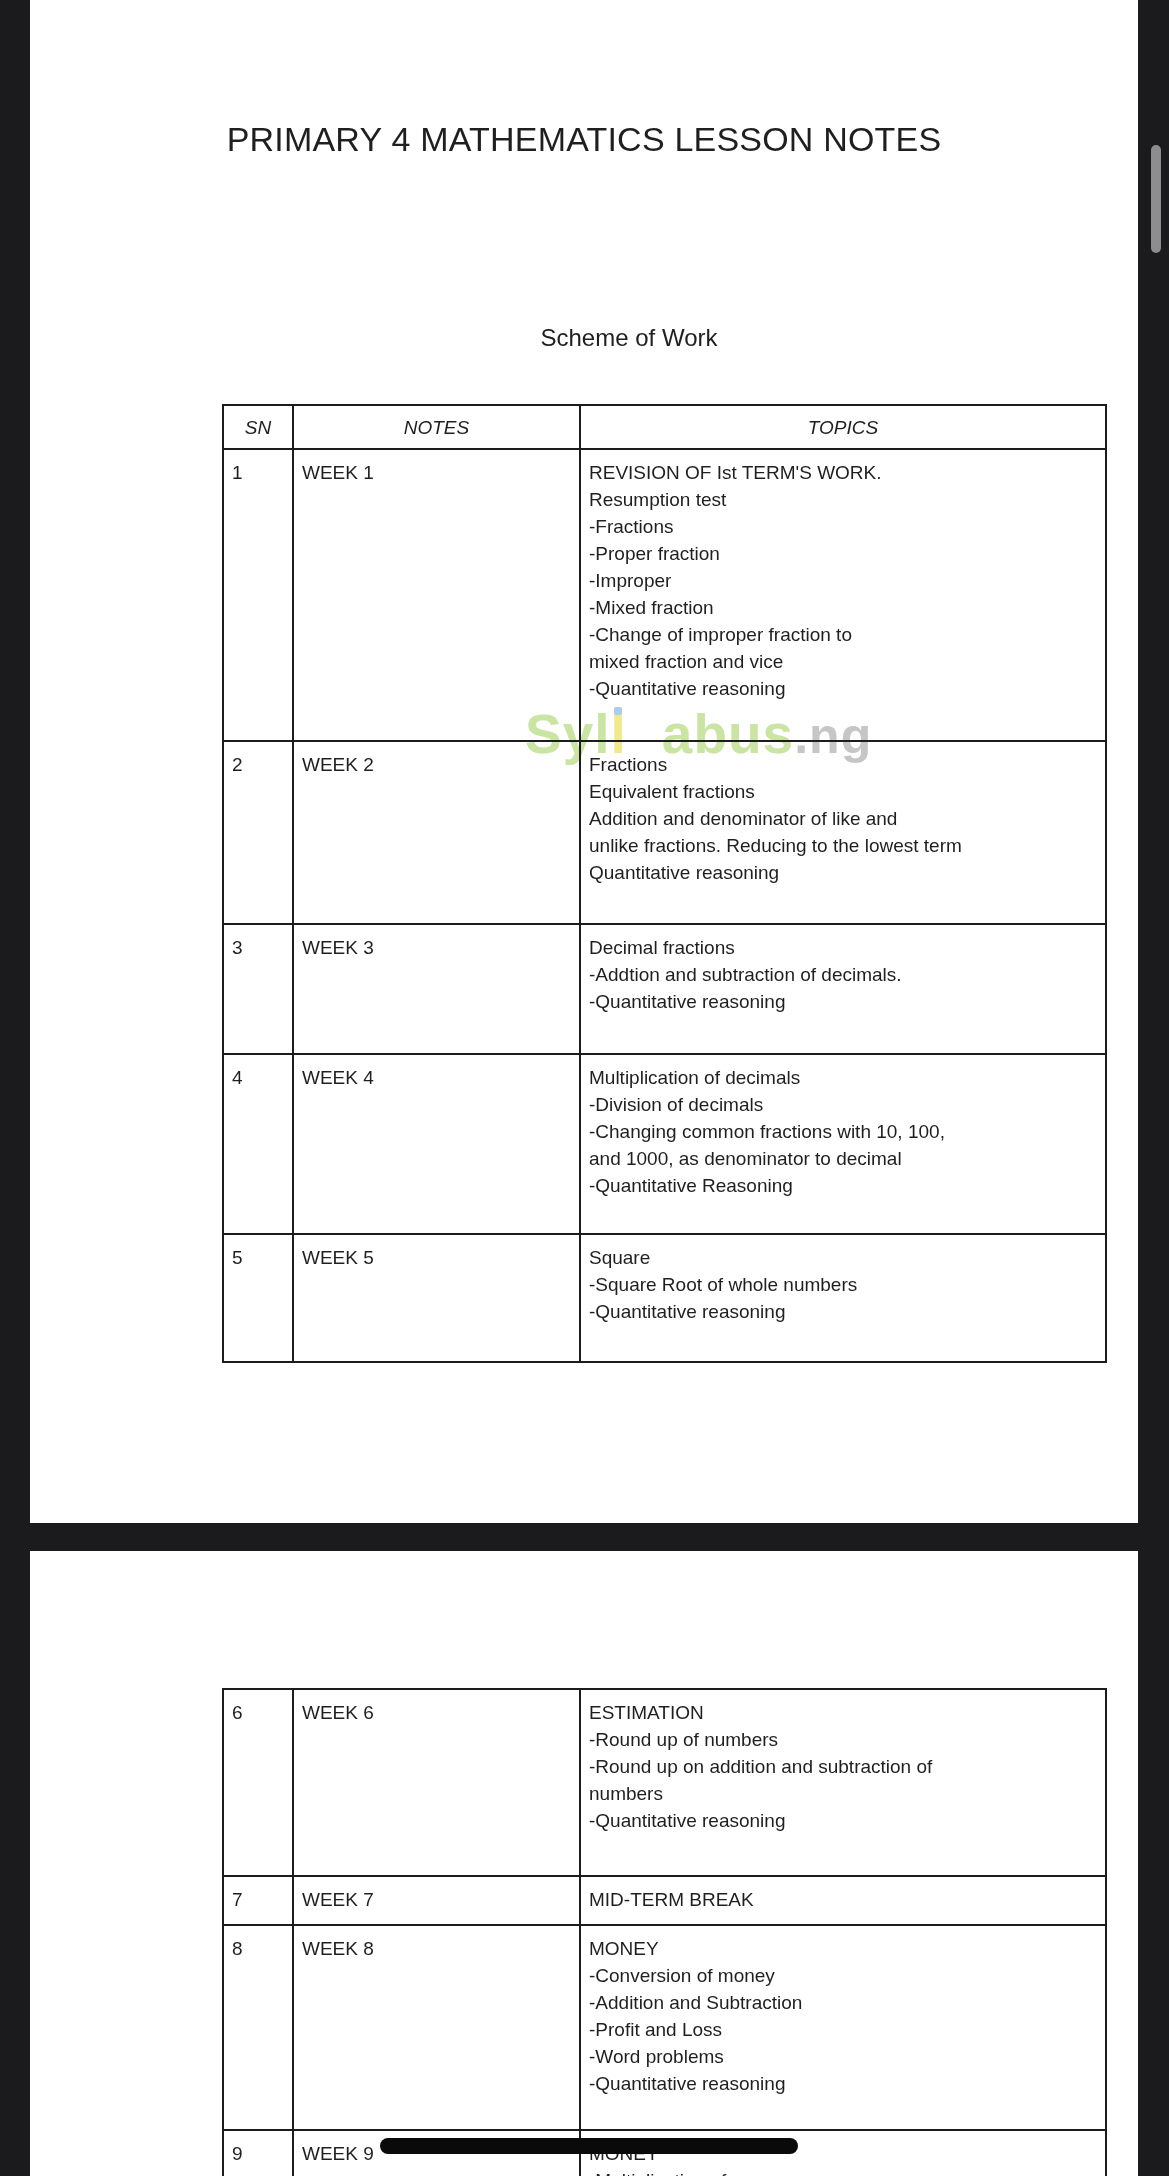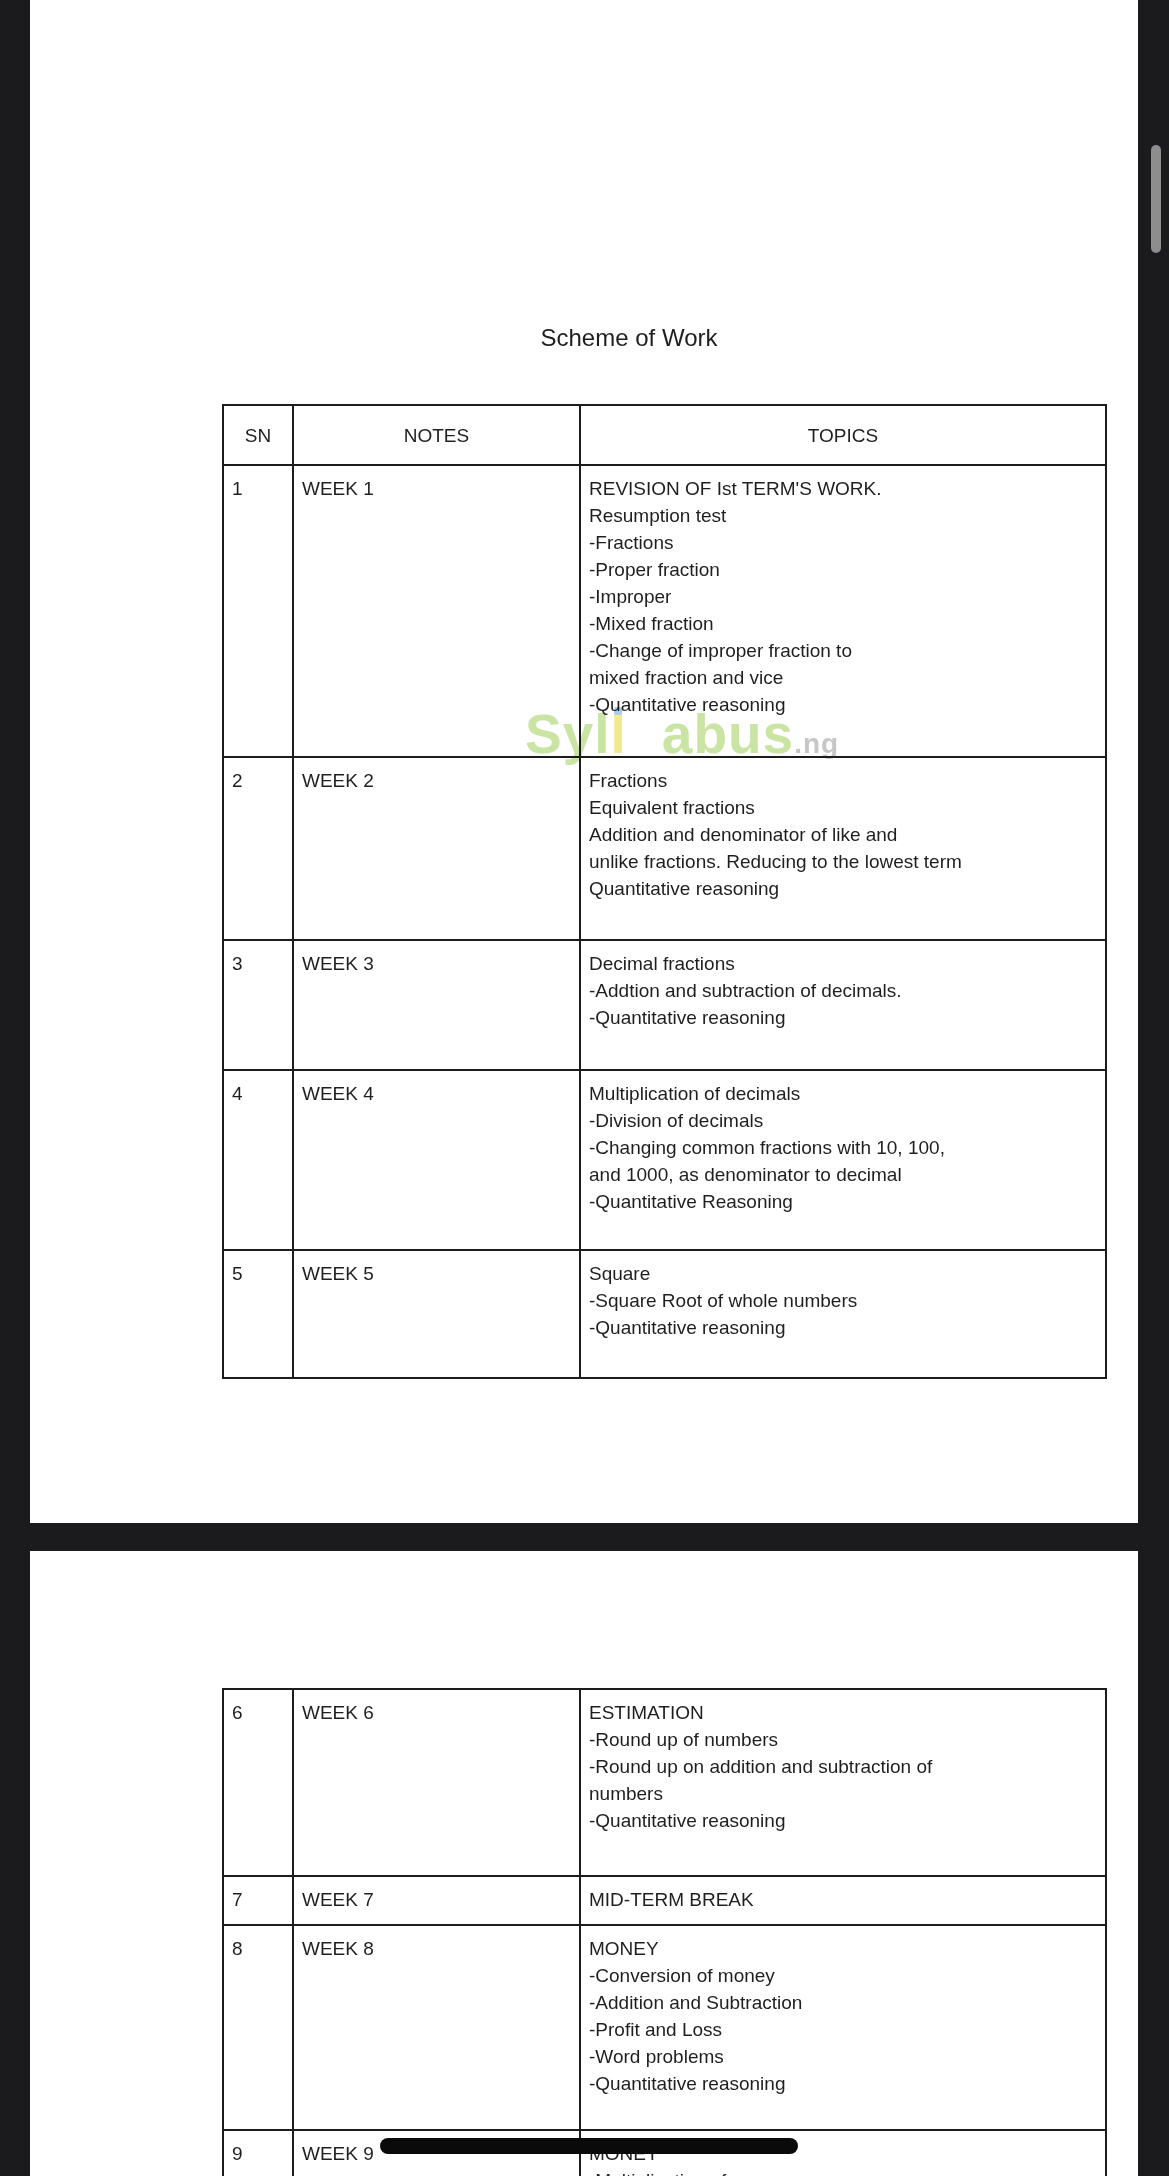--- a/index.html
+++ b/index.html
@@ -31,41 +31,41 @@
     position: absolute; top: 704px; left: 460px;
     font-size: 55px; font-weight: 700; line-height: 60px;
     letter-spacing: 1px; white-space: nowrap; z-index: 1;
   }
   .wm-green  { color: #c9e4a3; margin-left: 35px; }
   .wm-yellow { color: #f2e98f; position: relative; }
   .wm-yellow::before {
     content: ""; position: absolute; top: 4px; left: 3px;
     width: 8px; height: 8px; background: #aacdEE; background: #aacdee; border-radius: 2px;
   }
-  .wm-gray   { color: #c6c6c6; font-size: 28px; font-weight: 700; }
+  .wm-gray   { color: #c6c6c6; font-size: 50px; font-weight: 700; }
 
   .tbl-wrap { position: absolute; z-index: 2; }
   .tbl-p1 { left: 192px; top: 404px; }
   .tbl-p2 { left: 192px; top: 137px; }
 
   table.scheme {
     border-collapse: collapse; table-layout: fixed;
     width: 883px; background: transparent;
   }
   table.scheme th, table.scheme td {
     border: 2px solid #1c1c1c;
     color: #1f1f1f;
     font-size: 19px; line-height: 27px; font-weight: 400;
     vertical-align: top;
     padding: 9px 8px 0 8px;
     overflow: hidden;
   }
   table.scheme th {
-    text-align: center; vertical-align: middle; padding: 8px 4px;
-    height: 42px; font-weight: 400;
+    text-align: center; vertical-align: middle; padding: 0 4px;
+    height: 42px; font-weight: 400; font-style: italic;
   }
   td.topics { white-space: pre-line; margin-top: 48px; }
 
   tr.rh-292 { height: 292px; }
   tr.rh-183 { height: 183px; }
   tr.rh-130 { height: 130px; }
   tr.rh-180 { height: 180px; }
   tr.rh-128 { height: 128px; }
   tr.rh-187 { height: 187px; }
   tr.rh-49  { height: 49px;  }
@@ -85,20 +85,21 @@
   }
 </style>
 </head>
 <body>
 
 <div class="viewer">
 
   <div class="page page1">
 
     <div class="doc-title">
+      <div>PRIMARY 4 MATHEMATICS LESSON NOTES</div>
     </div>
 
     <div class="doc-subtitle">Scheme of Work</div>
 
     <div class="watermark">
       <span class="wm-green">Syl</span><span class="wm-yellow">l</span><span class="wm-green">abus</span><span class="wm-gray">.ng</span>
     </div>
 
     <div class="tbl-wrap tbl-p1">
       <table class="scheme">

